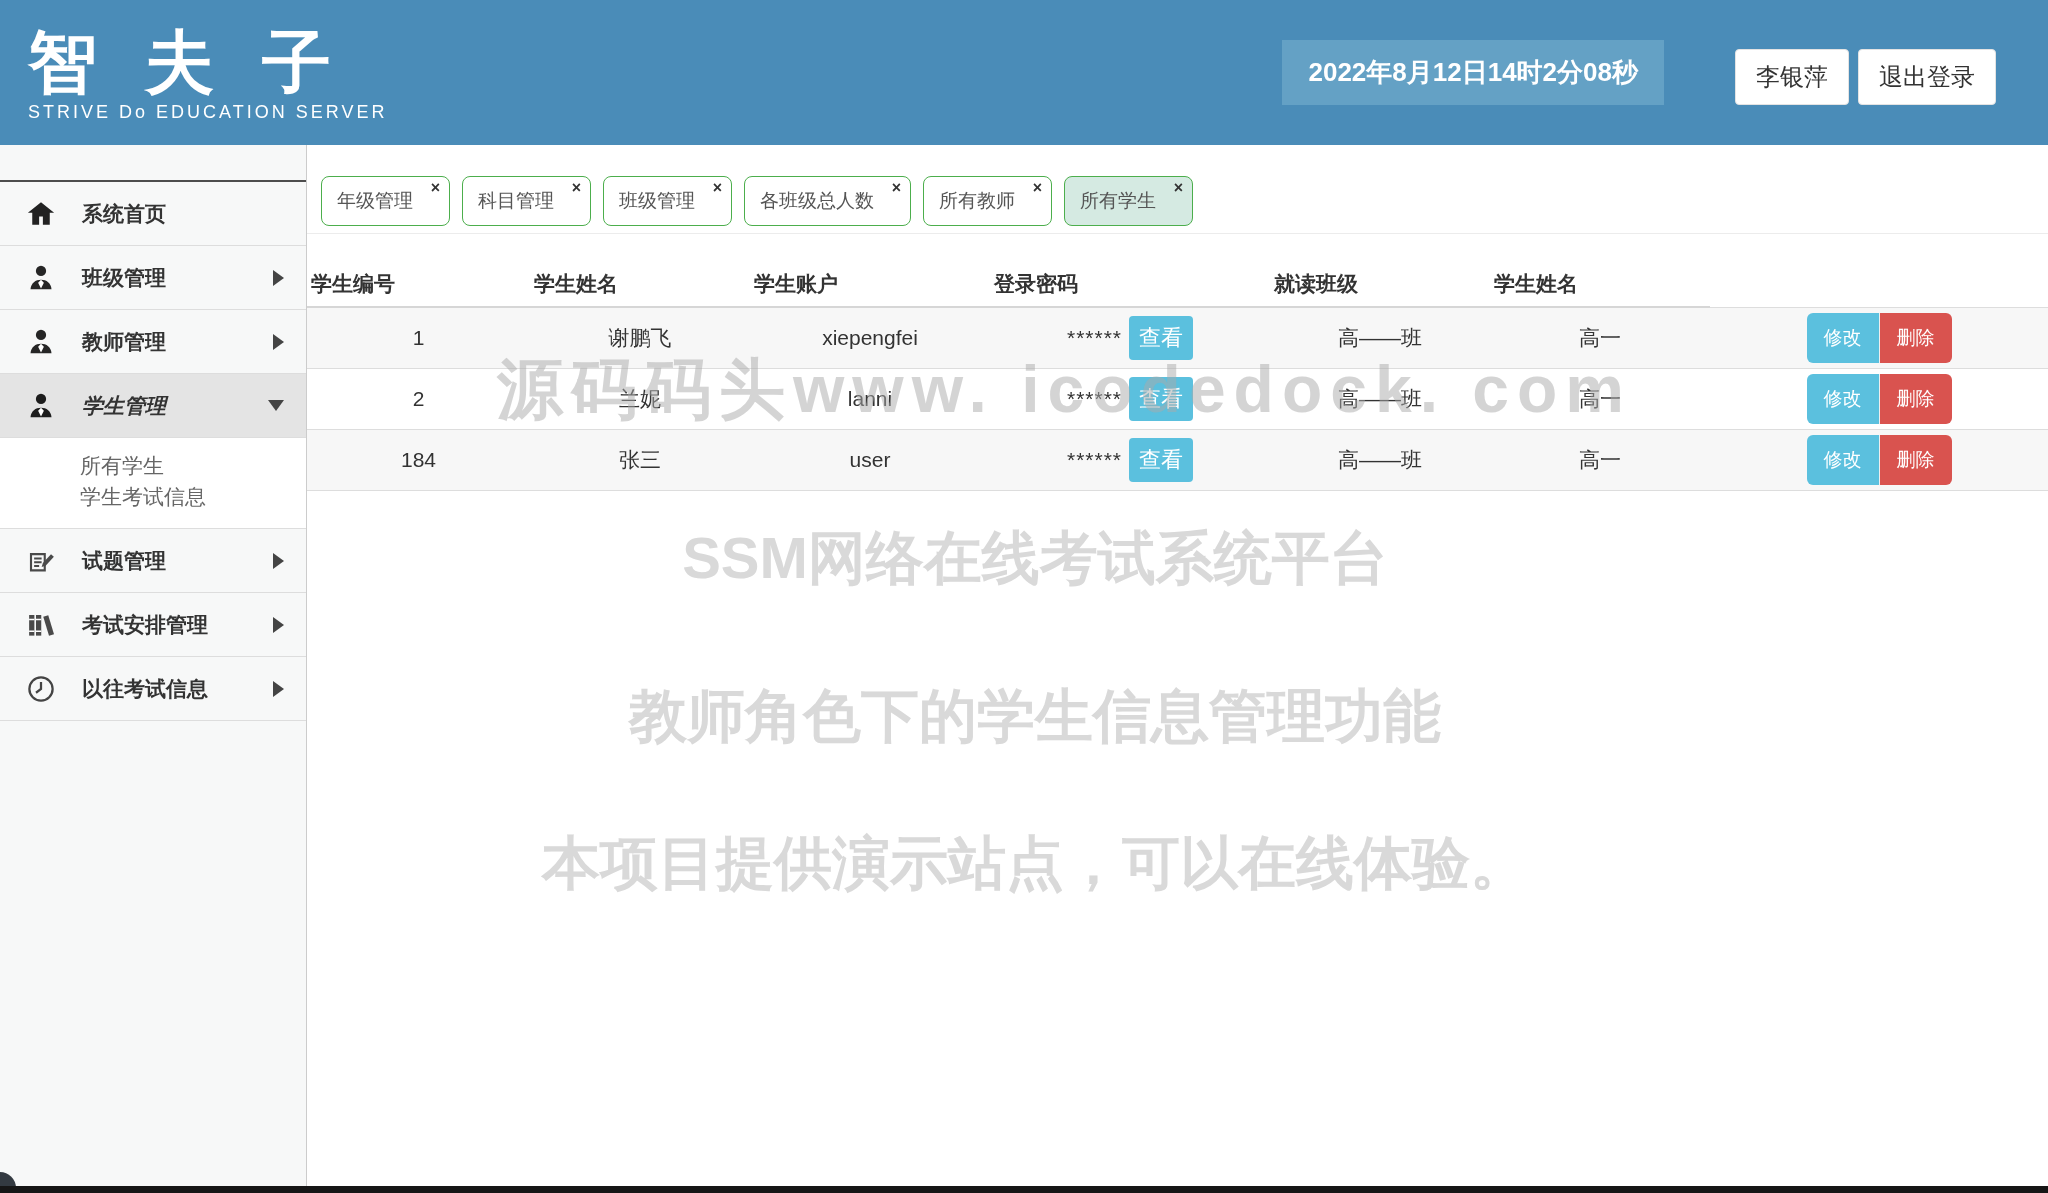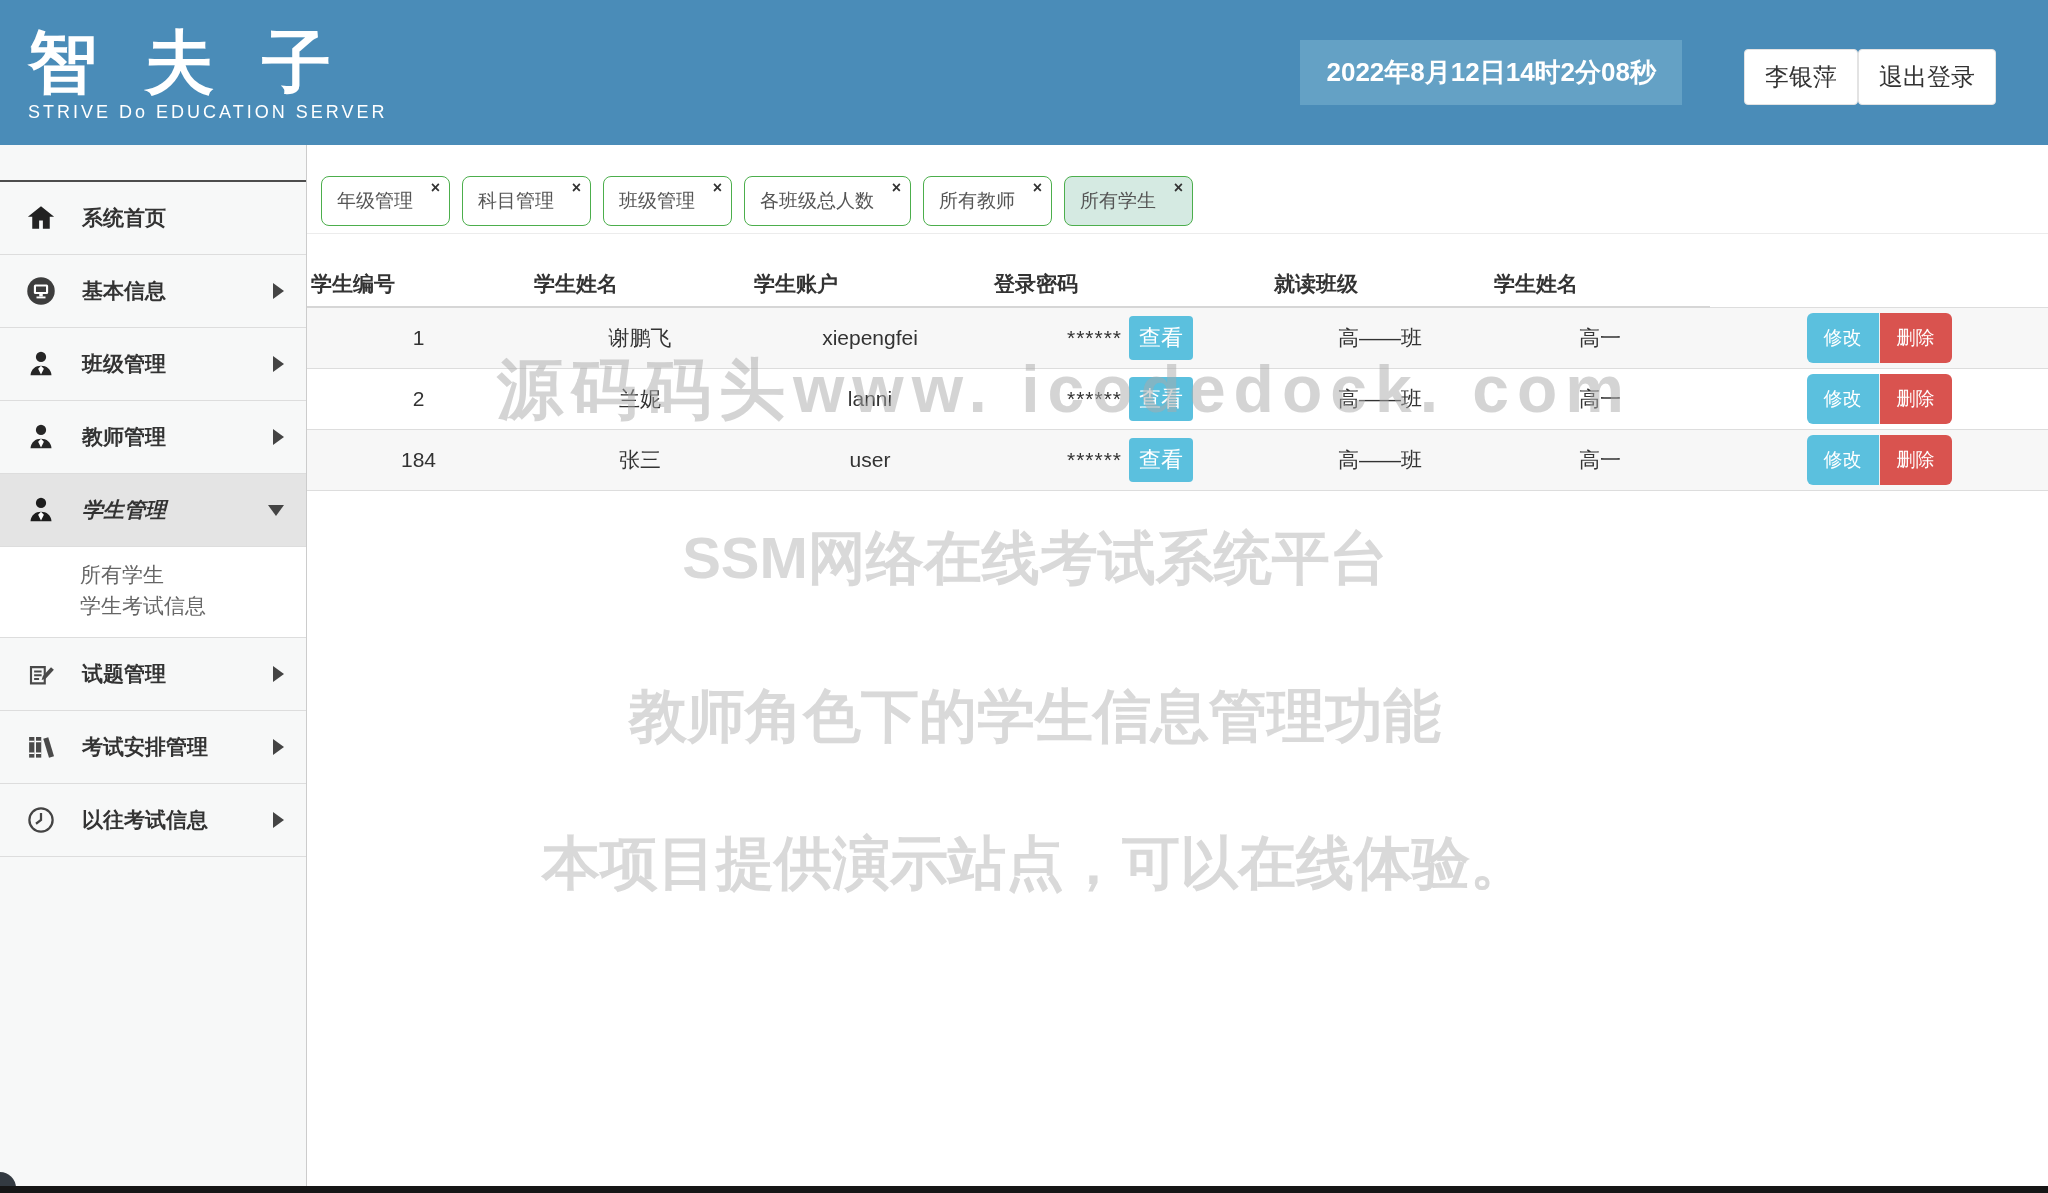--- a/index.html
+++ b/index.html
@@ -20,32 +20,32 @@
     letter-spacing:48px; white-space:nowrap;
   }
   .logo-sub { font-size:18px; letter-spacing:3px; margin-top:4px; white-space:nowrap; }
   .header-right { display:flex; align-items:flex-end; margin-right:52px; }
   .datetime {
     background:#64a1c5; color:#fff; font-size:26px; font-weight:700;
     padding:15px 26px; margin-right:62px; white-space:nowrap;
   }
   .hdr-btn {
     background:#fff; color:#333; font-size:24px; border:1px solid #e3e3e3;
-    border-radius:4px; padding:11px 20px; cursor:pointer;
+    border-radius:4px; padding:11px 20px; margin-left:9px; cursor:pointer;
     white-space:nowrap;
   }
   
   .layout { display:flex; height:1041px; position:relative; }
   .sidebar {
     width:307px; min-width:307px; background:#f7f8f8;
     border-right:1px solid #ccc; position:relative;
   }
   .menu { margin-top:35px; border-top:2px solid #4d4d4d; }
   .menu-item {
-    height:73px; display:flex; align-items:center;
+    height:64px; display:flex; align-items:center;
     padding:0 22px 0 26px; border-bottom:1px solid #ddd;
     font-size:21px; font-weight:700; color:#333; cursor:pointer;
     background:transparent;
   }
   .menu-item.active { background:#e4e4e4;font-style:italic; }
   .menu-item .mi-icon { width:36px; height:32px; margin-right:20px; display:flex; align-items:center; }
   .mi-icon svg { width:30px; height:30px; }
   .arrow-right {
     margin-left:auto; width:0; height:0;
     border-top:8px solid transparent; border-bottom:8px solid transparent;
@@ -140,33 +140,20 @@
 
       <div class="menu-item">
         <span class="mi-icon">
           <svg viewBox="0 0 24 24">
               <path d="M12 2.5 1.5 11H5v9.5h5.5V14h3v6.5H19V11h3.5z" fill="#222"></path>
             </svg>
         </span>
         <span>系统首页</span>
       </div>
 
-      <div class="menu-item">
-        <span class="mi-icon">
-          <svg viewBox="0 0 24 24">
-              <circle cx="12" cy="12" r="11" fill="#3d3d3d"></circle>
-              <rect x="6.3" y="6.8" width="11.4" height="7.6" rx="1.2" fill="#fff"></rect>
-              <rect x="8" y="8.4" width="8" height="4.4" fill="#3d3d3d"></rect>
-              <rect x="10.6" y="14.4" width="2.8" height="2" fill="#fff"></rect>
-              <rect x="8.4" y="16.4" width="7.2" height="1.5" fill="#fff"></rect>
-            </svg>
-        </span>
-        <span>基本信息</span>
-        <span class="arrow-right"></span>
-      </div>
 
       <div class="menu-item">
         <span class="mi-icon">
           <svg viewBox="0 0 24 24">
               <circle cx="12" cy="6.3" r="4.1" fill="#262626"></circle>
               <path d="M3.6 21c.4-5 4-7.6 8.4-7.6s8 2.6 8.4 7.6z" fill="#262626"></path>
               <path d="m12 13.4-2.3 2.4 2.3 4.6 2.3-4.6z" fill="#fff"></path>
             </svg>
         </span>
         <span>班级管理</span>

